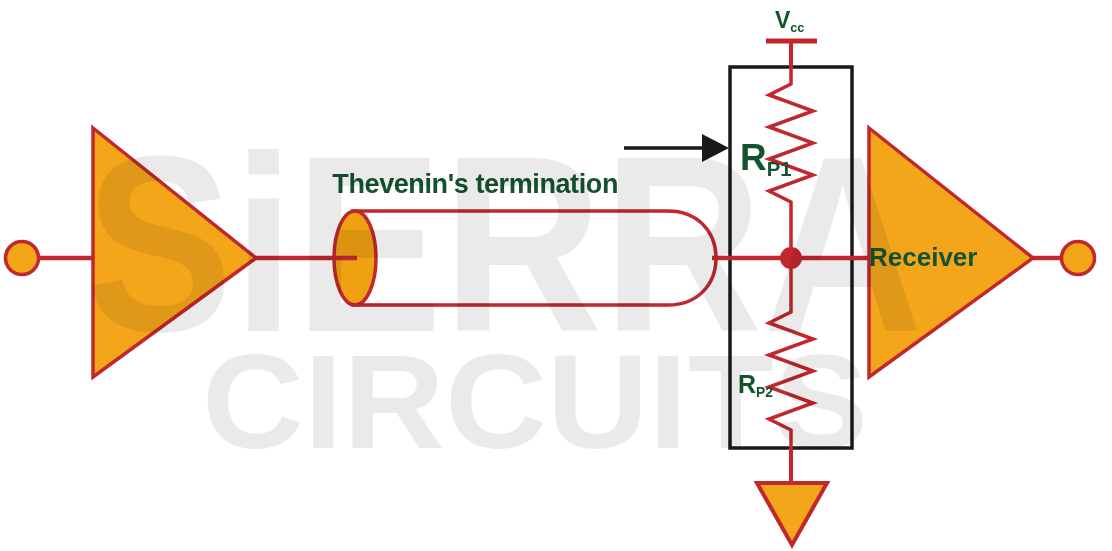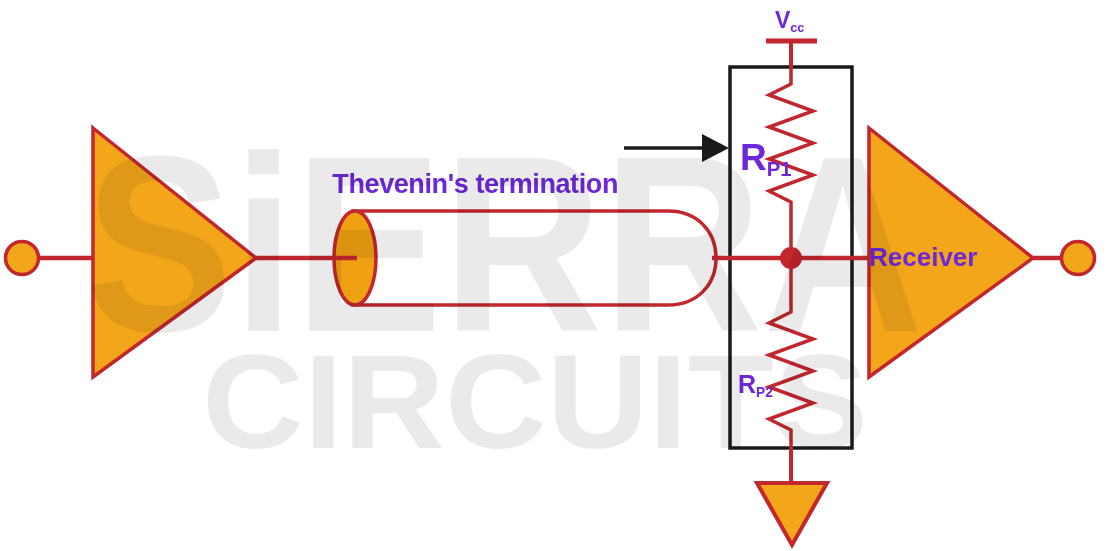--- a/index.html
+++ b/index.html
@@ -7,21 +7,21 @@
     position:relative;
     width:1112px;height:551px;
     background:#fff;
     overflow:hidden;
     font-family:"Liberation Sans", sans-serif;
   }
   .layer{position:absolute;left:0;top:0;}
   .label{
     position:absolute;
     font-weight:bold;
-    color:#6d28d9;
+    color:#14532d;
     line-height:1;
     white-space:nowrap;
   }
   .label .sub{
     font-size:0.55em;
     position:relative;
     top:0.28em;
     letter-spacing:0;
   }
   .lbl-vcc{left:775px;top:9px;font-size:23px;}

